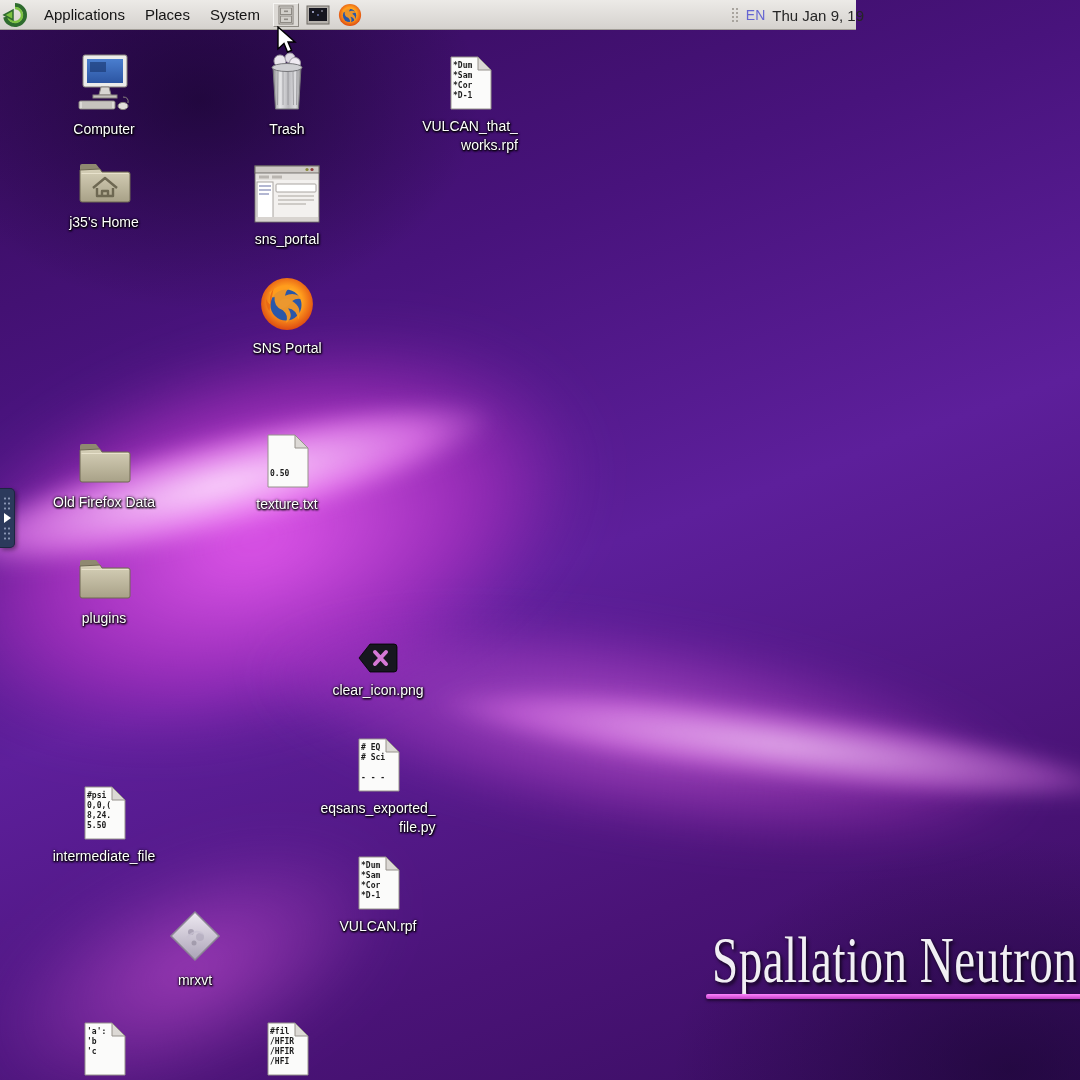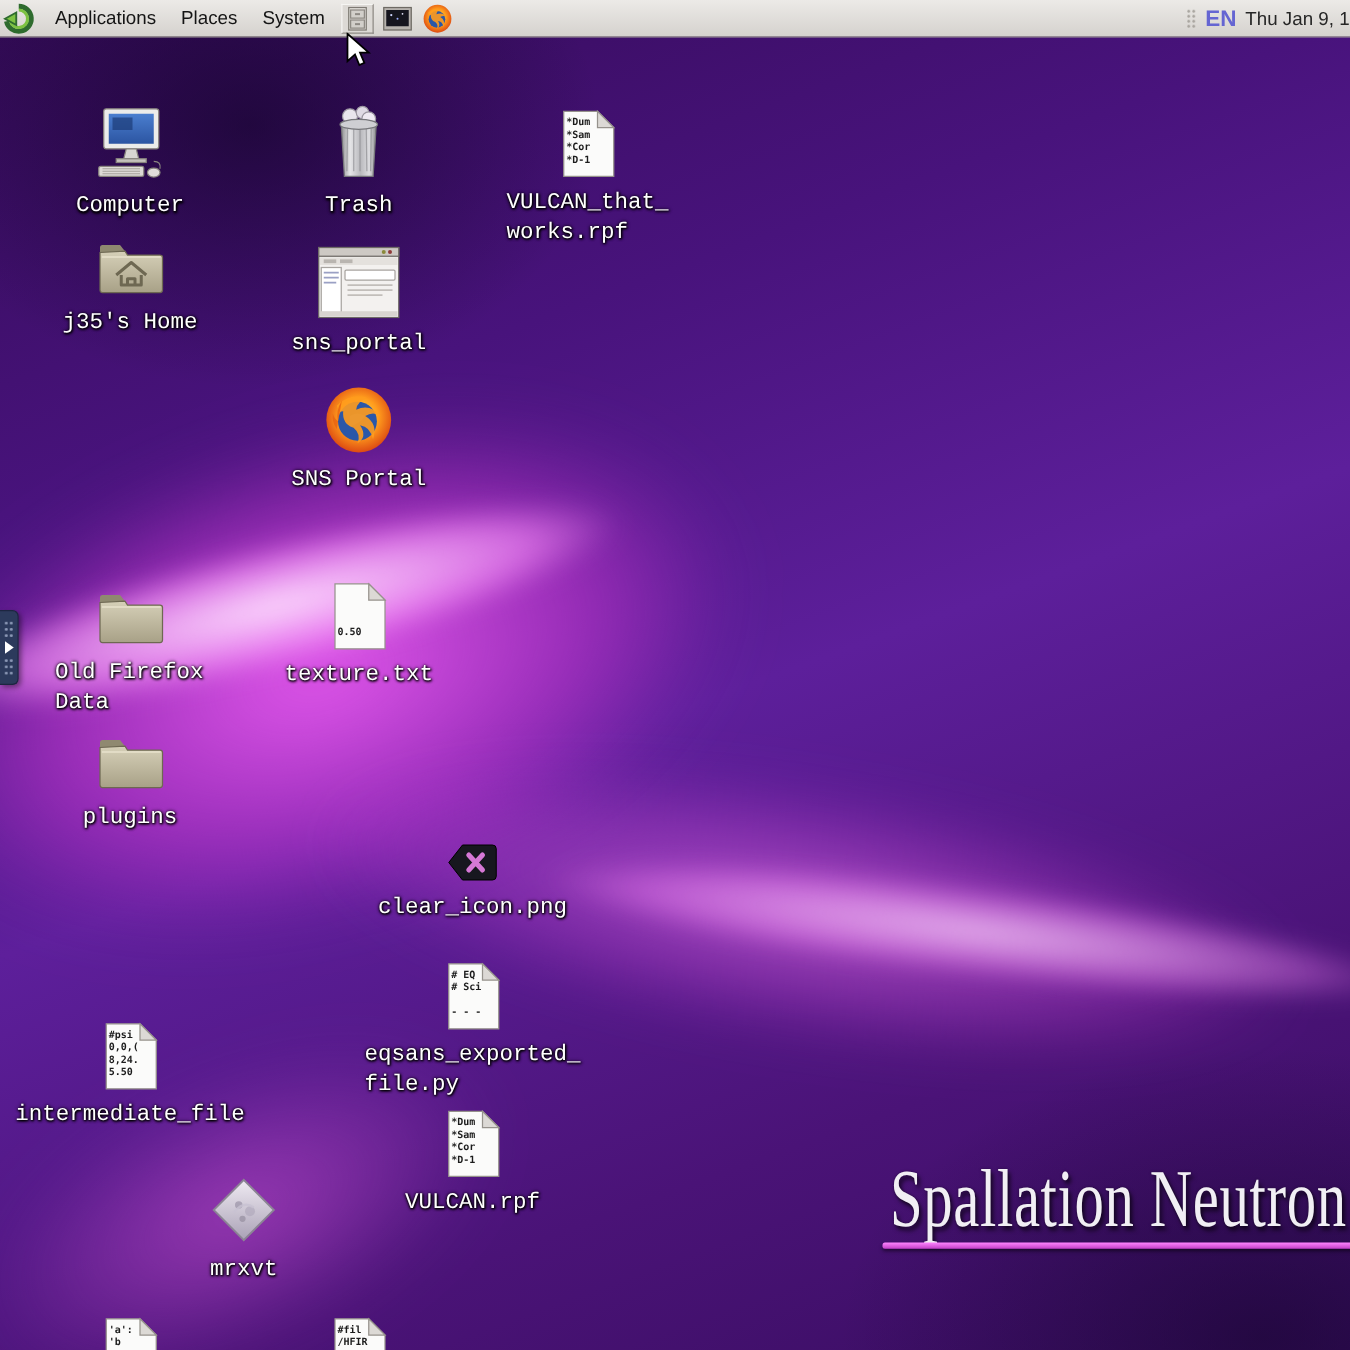--- a/index.html
+++ b/index.html
@@ -31,39 +31,39 @@
     background:radial-gradient(closest-side, rgba(18,4,40,.55), transparent 75%); }
 
   .wp-caption { position:absolute; left:712px; top:922px; white-space:nowrap;
     font-family:"Liberation Serif", serif; font-size:47px; font-weight:400; color:#f1eff4;
     transform:scaleY(1.4); transform-origin:top left; letter-spacing:0.5px;
     text-shadow:2px 2px 3px rgba(0,0,0,.65), 0 0 2px rgba(0,0,0,.4); }
   .wp-underline { position:absolute; left:706px; top:994px; width:410px; height:5px; border-radius:2px;
     background:linear-gradient(180deg,#ff85ff,#c33fc7); box-shadow:0 2px 3px rgba(0,0,0,.5); }
 
   
-  #panel { position:absolute; left:0; top:0; width:1080px; height:30px;
+  #panel { position:absolute; left:0; top:0; width:856px; height:30px;
     background:linear-gradient(180deg,#eceae7,#d5d2ce); border-bottom:1px solid #a29e98;
     display:flex; align-items:center; z-index:50; }
   .panel-logo { width:26px; height:26px; margin:0 6px 0 2px; }
   .menu { font-size:15px; color:#141414; padding:4px 10px; cursor:default; }
   .launcher { width:26px; height:24px; margin:0 3px; display:flex; align-items:center; justify-content:center; }
   .launcher.cabinet { border:1px solid; border-color:#f6f5f3 #8e8a84 #8e8a84 #f6f5f3; background:#dcd9d5; }
   #panel-right { position:absolute; right:-8px; top:0; height:30px; display:flex; align-items:center; gap:7px; }
   .grip { width:8px; height:16px;
     background-image:radial-gradient(circle, #a8a49e 1px, transparent 1.2px);
     background-size:4px 4px; }
-  .kbd-ind { font-size:18px; font-weight:bold; color:#6565d2; }
+  .kbd-ind { font-size:14px; font-weight:normal; color:#6565d2; }
   .clock { font-size:15px; color:#262626; white-space:nowrap; }
 
   
   .desk-icon { position:absolute; width:120px; display:flex; flex-direction:column; align-items:center; }
-  .ic { position:relative;margin-top:32px; }
-  .lbl { margin-top:3px; font-size:18px; color:#fff; text-align:left; line-height:1.35;
-    white-space:pre-line; text-shadow:0 1px 2px #000, 1px 1px 2px #000, 0 0 3px rgba(0,0,0,.9);font-family:Liberation Mono, monospace; }
+  .ic { position:relative; }
+  .lbl { margin-top:3px; font-size:14px; color:#fff; text-align:right; line-height:1.35;
+    white-space:pre-line; text-shadow:0 1px 2px #000, 1px 1px 2px #000, 0 0 3px rgba(0,0,0,.9); }
   .preview { position:absolute; left:6px; top:5px; font-family:"DejaVu Sans Mono", monospace;
     font-size:8px; font-weight:bold; line-height:1.25; color:#1c1c1c; white-space:pre-line; }
 
   
   #drawer-handle { position:absolute; left:0; top:488px; width:15px; height:60px;
     background:#2c3a5c; border:1px solid #1c2640; border-left:none; border-radius:0 5px 5px 0;
     box-shadow:2px 2px 4px rgba(0,0,0,.4); display:flex; flex-direction:column;
     align-items:center; justify-content:center; gap:3px; }
   .handle-dots { width:8px; height:14px;
     background-image:radial-gradient(circle,#8a96b4 1px, transparent 1.2px); background-size:4px 5px; }

